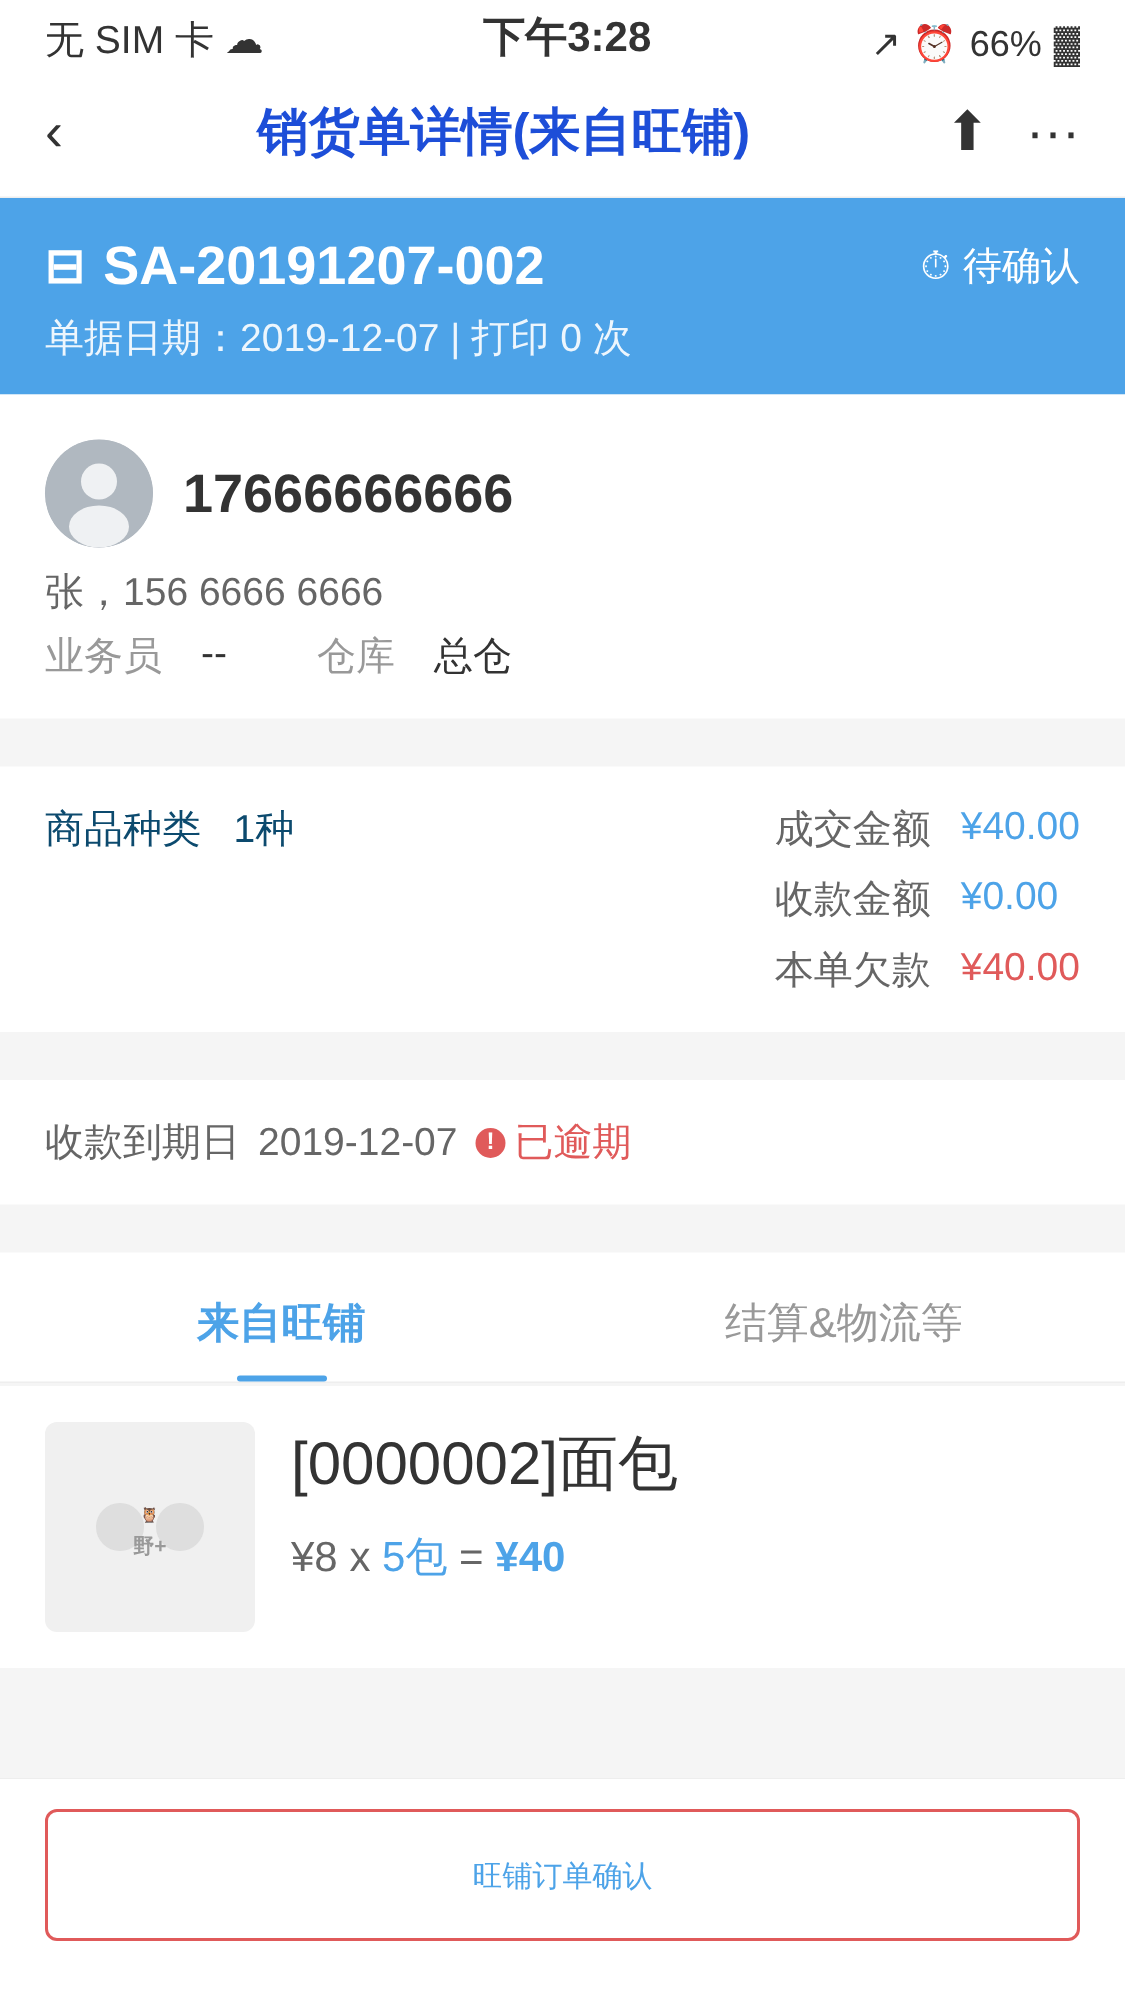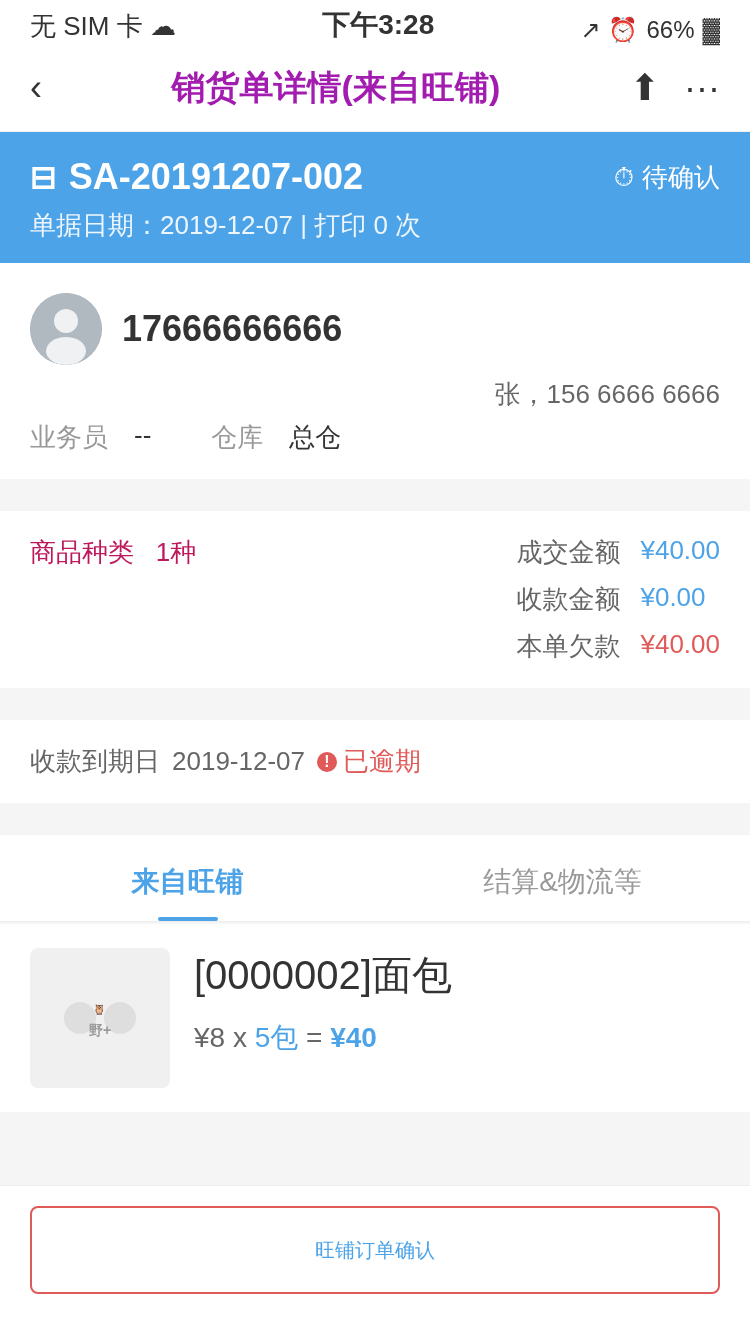--- a/index.html
+++ b/index.html
@@ -46,21 +46,21 @@
       background: #fff;
       display: flex;
       align-items: center;
       justify-content: space-between;
       padding: 0 30px;
       border-bottom: 1px solid #eee;
     }
     .nav-title {
       font-size: 34px;
       font-weight: 600;
-      color: #a21caf;
+      color: #1d4ed8;
     }
     .nav-icon {
       font-size: 36px;
       color: #333;
       cursor: pointer;
     }
     .nav-right {
       display: flex;
       align-items: center;
       gap: 24px;
@@ -99,21 +99,20 @@
     .order-meta {
       color: rgba(255,255,255,0.9);
       font-size: 26px;
     }
 
     
     .customer-section {
       background: #fff;
       padding: 30px 30px 24px;
       margin-bottom: 16px;
-      text-align: right;
     }
     .customer-row {
       display: flex;
       align-items: center;
       gap: 20px;
       margin-bottom: 12px;
     }
     .avatar-inner {
       width: 72px;
       height: 72px;
@@ -160,21 +159,21 @@
       justify-content: space-between;
       align-items: flex-start;
     }
     .summary-left {
       display: flex;
       flex-direction: column;
       gap: 8px;
     }
     .summary-item {
       font-size: 26px;
-      color: #be185d;
+      color: #0c4a6e;
     }
     .summary-right {
       display: flex;
       flex-direction: column;
       gap: 12px;
       align-items: flex-start;
     }
     .amount-row {
       display: flex;
       justify-content: space-between;

